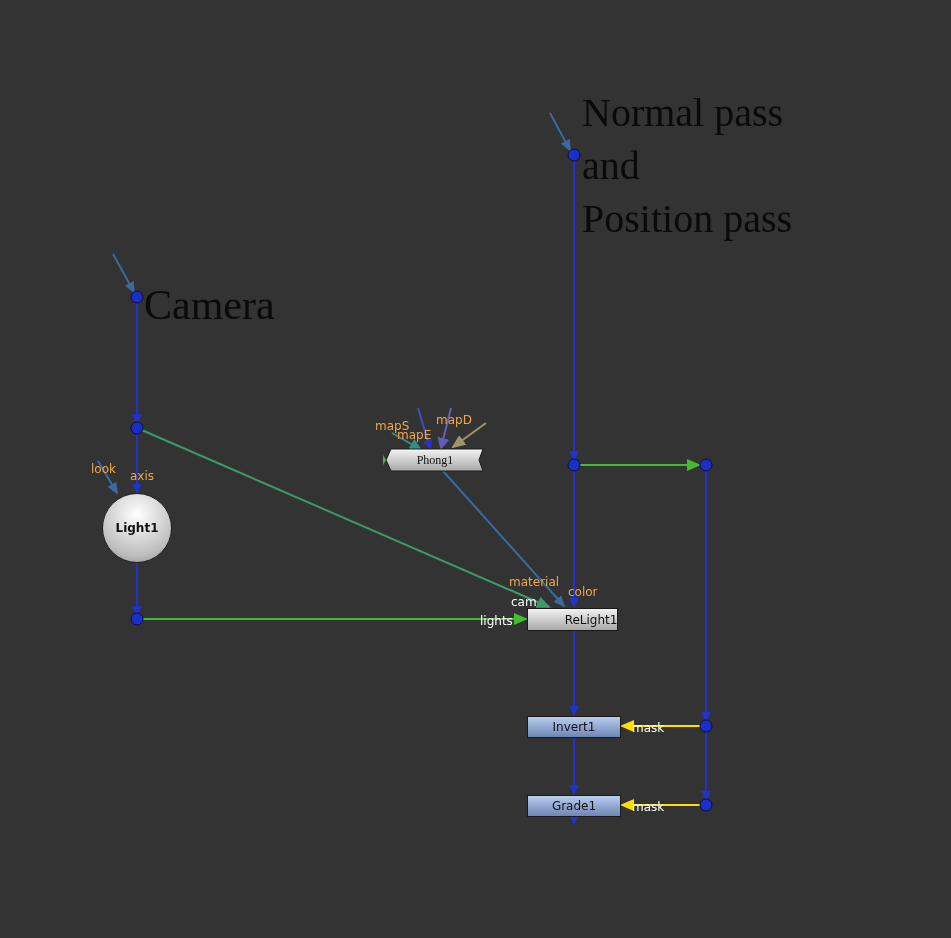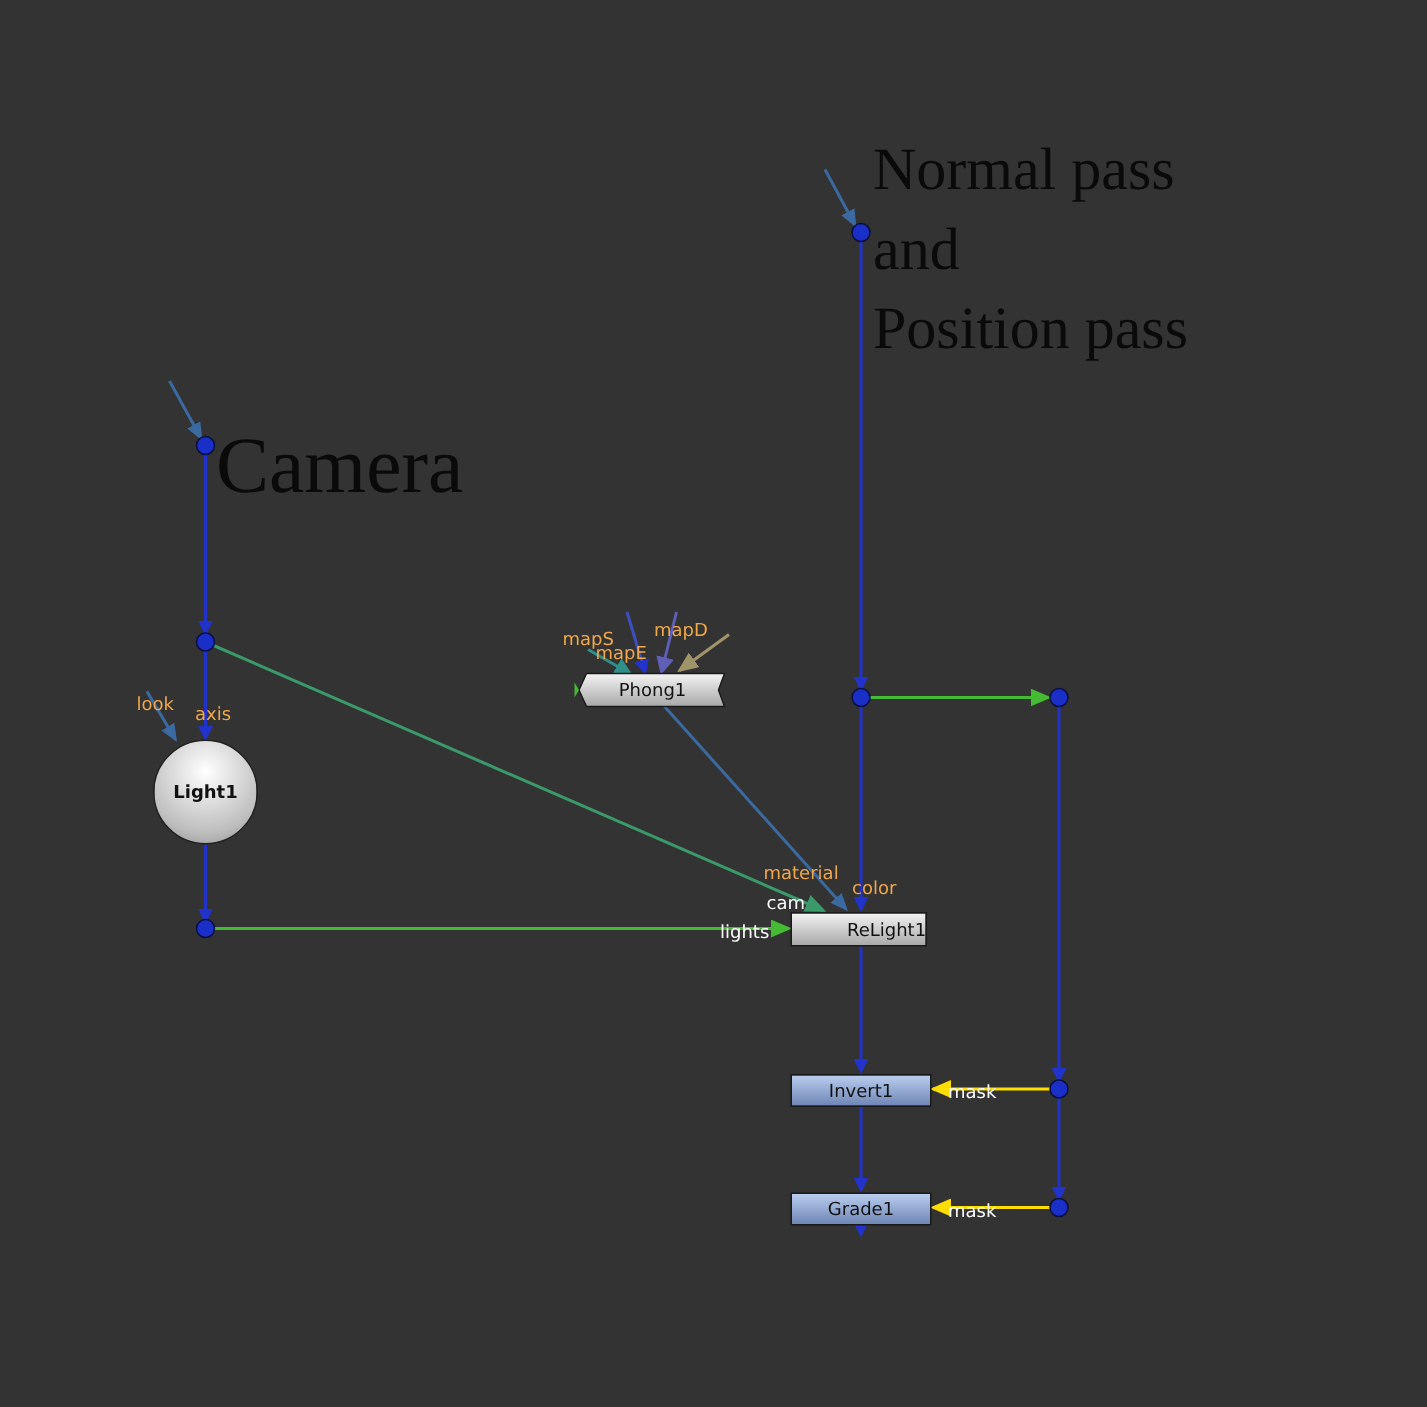--- a/index.html
+++ b/index.html
@@ -11,21 +11,21 @@
       font-family: "DejaVu Sans", sans-serif;
     }
     #graph { position: absolute; left: 0; top: 0; }
     .sticky {
       position: absolute;
       color: #0a0a0a;
       font-family: Liberation Serif, serif;
       line-height: 1.2;
       white-space: pre;
     }
-    .sticky-camera { left: 144px; top: 280px; font-size: 53px; }
+    .sticky-camera { left: 144px; top: 280px; font-size: 42px; }
     .sticky-passes { left: 582px; top: 86px; font-size: 40px; line-height: 53px; }
     .node {
       position: absolute;
       font-size: 12px;
       color: #111;
       display: flex; align-items: center; justify-content: center;
       box-sizing: border-box;
       cursor: pointer;
     }
     .node-relight {
@@ -141,21 +141,21 @@
 
 <div class="sticky sticky-camera">Camera</div>
 <div class="sticky sticky-passes">Normal pass
 and
 Position pass</div>
 
 <div class="node node-light">
   <span>Light1</span>
 </div>
 
-<div class="node" style="left:391px;top:449px;width:88px;height:22px;">
+<div class="node" style="left:391px;top:449px;width:88px;height:22px;font-family:Liberation Serif, serif;">
   <span>Phong1</span>
 </div>
 
 <div class="node node-relight">
   <span>ReLight1</span>
 </div>
 
 <div class="node node-invert">
   <span>Invert1</span>
 </div>

